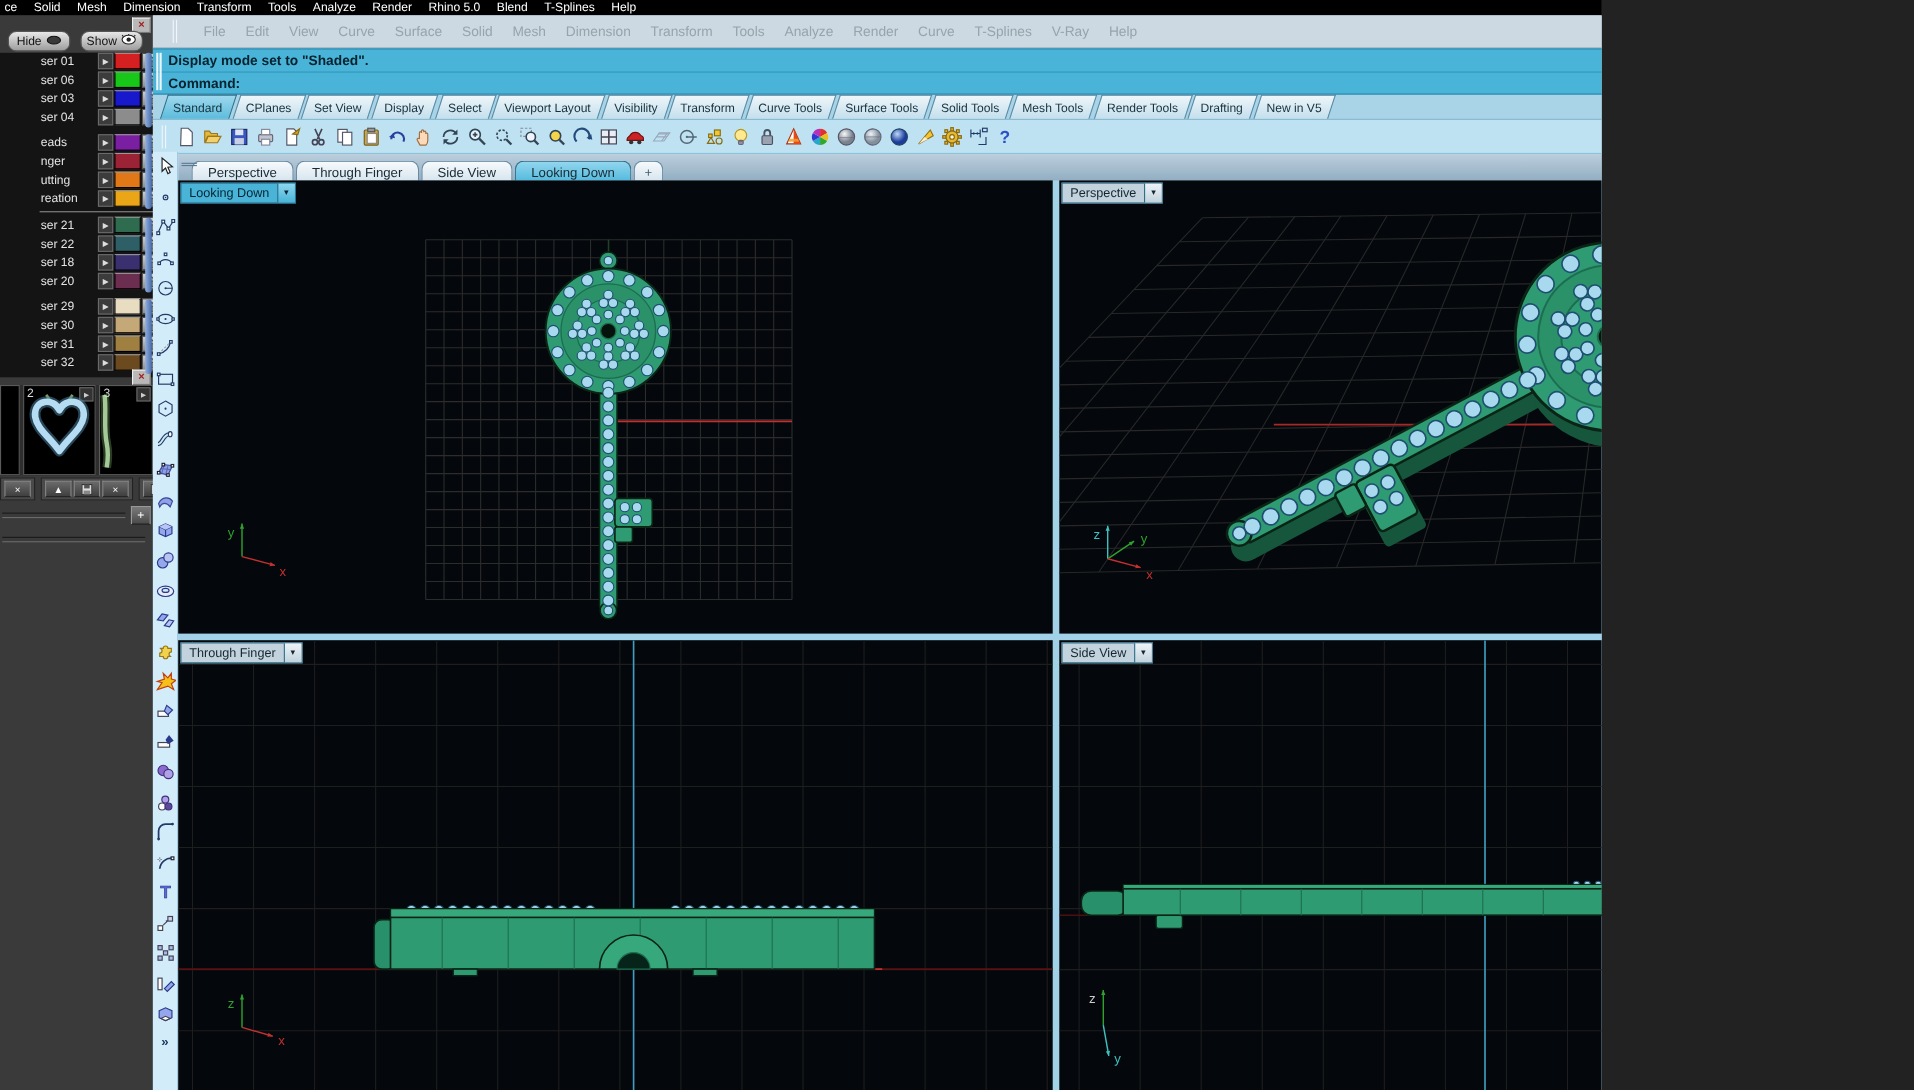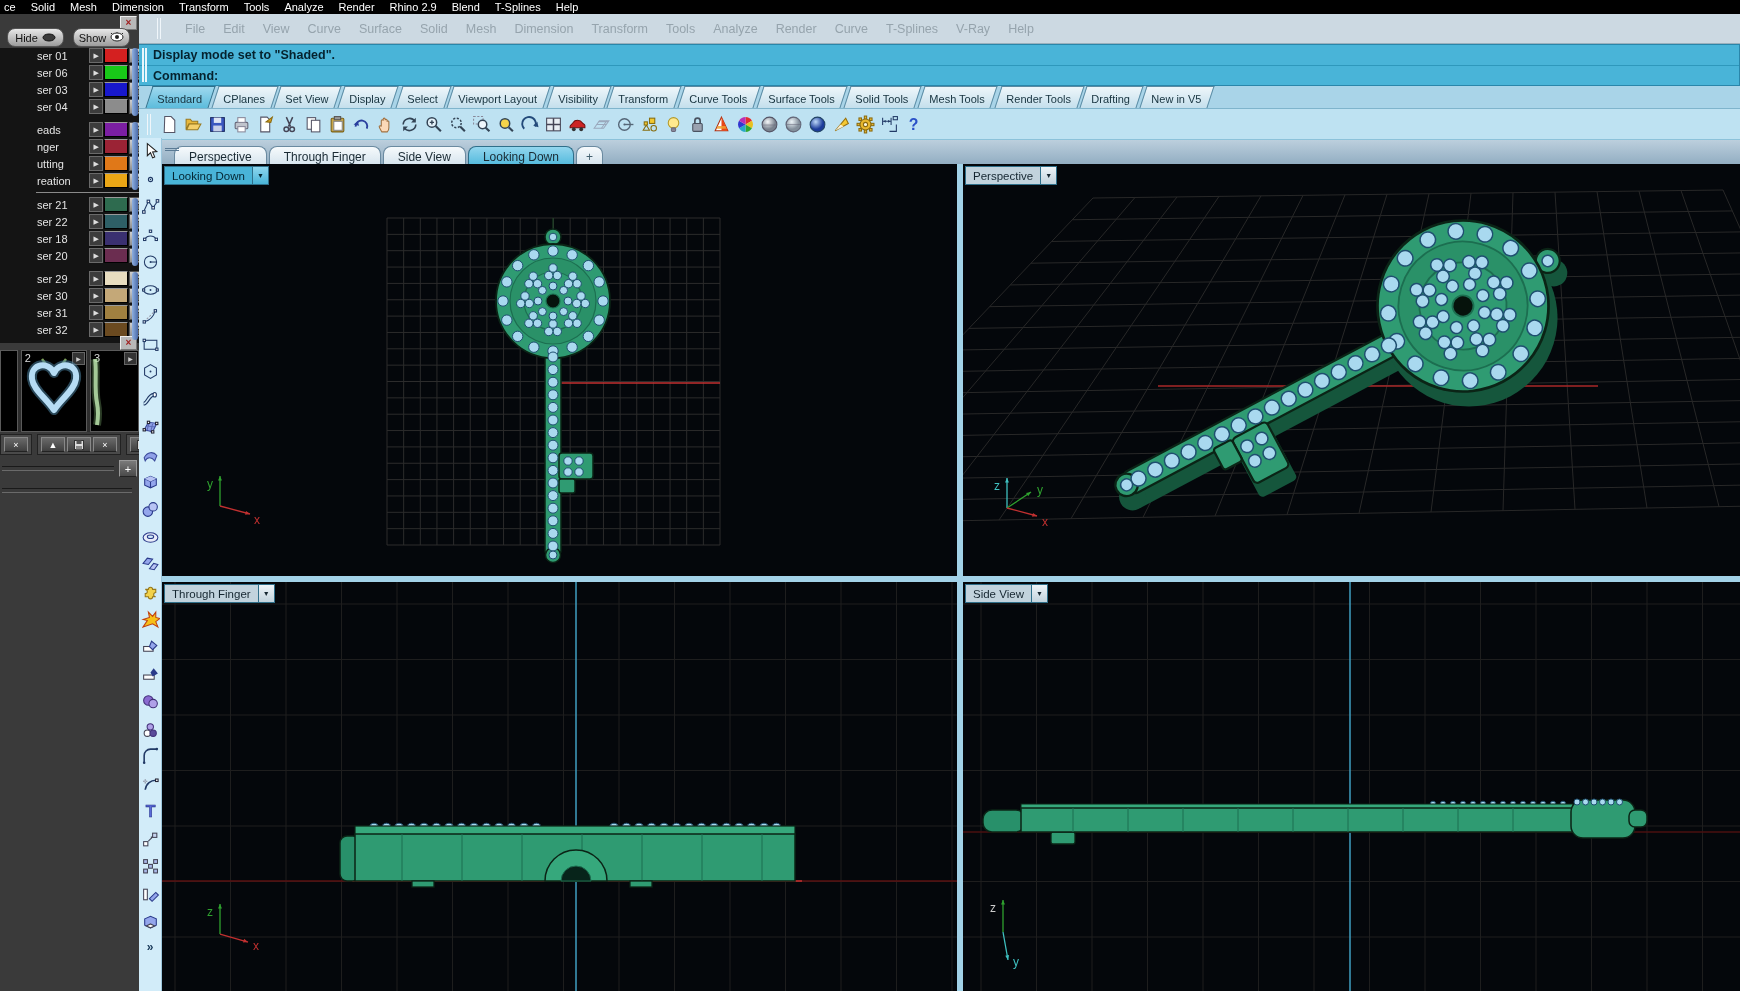--- a/index.html
+++ b/index.html
@@ -1,16 +1,16 @@
 <!DOCTYPE html>
 <html><head>
 <meta charset="utf-8">
 <style>
   html,body{margin:0;padding:0;background:#222;}
-  #app{position:relative;width:1740px;height:991px;overflow:hidden;
+  #app{position:relative;width:1456px;height:991px;overflow:hidden;
        font-family:"Liberation Sans",sans-serif;background:#3a3a3a;}
   
   #sys-menubar{position:absolute;left:0;top:0;width:1740px;height:14px;background:#000;
     display:flex;align-items:center;gap:15px;padding-left:4px;box-sizing:border-box;}
   #sys-menubar .mi{color:#fff;font-size:11px;white-space:nowrap;cursor:default;}
   
   #left-panel{position:absolute;left:0;top:14px;width:139px;height:977px;background:#3a3a3a;}
   .px-close{position:absolute;width:15px;height:12px;background:#b8b8b8;border:1px solid #777;
     border-top-color:#eee;border-left-color:#eee;color:#a02020;font-size:10px;font-weight:bold;
     display:flex;align-items:center;justify-content:center;line-height:1;cursor:pointer;}
@@ -93,21 +93,21 @@
 <div id="app">
   <div id="sys-menubar">
       <span class="mi">ce</span>
       <span class="mi">Solid</span>
       <span class="mi">Mesh</span>
       <span class="mi">Dimension</span>
       <span class="mi">Transform</span>
       <span class="mi">Tools</span>
       <span class="mi">Analyze</span>
       <span class="mi">Render</span>
-      <span class="mi">Rhino 2.9</span>
+      <span class="mi">Rhino 5.0</span>
       <span class="mi">Blend</span>
       <span class="mi">T-Splines</span>
       <span class="mi">Help</span>
     </div>
 
   <div id="left-panel">
     <div class="px-close" style="top:2px;right:2px;">×</div>
     <div id="hideshow">
       <div class="hs-btn">
         <span>Hide</span>

